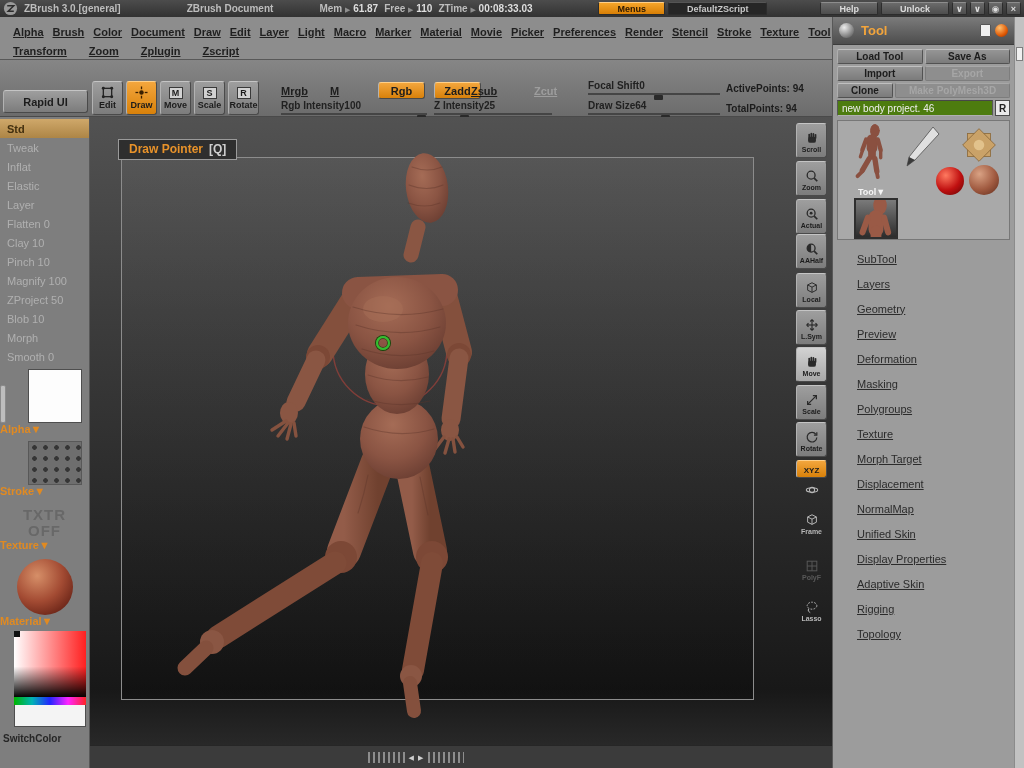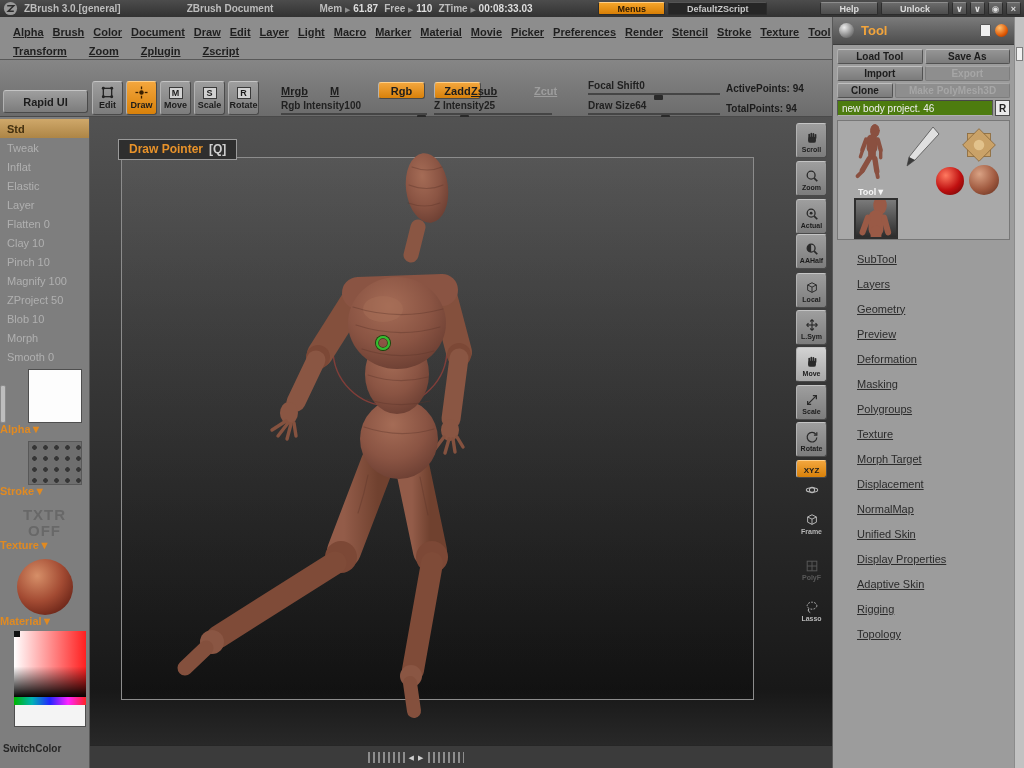--- a/index.html
+++ b/index.html
@@ -53,21 +53,21 @@
   .brush-item.active{background:linear-gradient(#cfa86a,#ad8546);color:#43300f;font-weight:bold}
   .swatch-alpha{width:54px;height:54px;background:#fdfdfd;border:1px solid #4e4e4e;margin:3px 0 0 28px;cursor:pointer}
   .olabel{color:#e08a22;font-weight:bold;font-size:11px;cursor:pointer}
   .swatch-stroke{width:54px;height:44px;margin:6px 0 0 28px;background-color:#6e6e6e;background-image:radial-gradient(#353535 2px,transparent 2.6px);background-size:11px 11px;border:1px solid #585858;cursor:pointer}
   .txtr{margin-top:10px;text-align:center;font-size:15px;font-weight:bold;color:#686868;line-height:16px;letter-spacing:1px}
   .matsphere{width:56px;height:56px;border-radius:50%;margin:8px 0 0 17px;background:radial-gradient(circle at 36% 30%,#d68f68,#a34b33 48%,#5f1d12 88%);cursor:pointer}
   .cpicker{position:relative;width:72px;height:74px;margin:4px 0 0 14px;background:linear-gradient(to bottom,rgba(0,0,0,0) 48%,#000 90%),linear-gradient(to right,#ffffff,#ff2020);cursor:crosshair}
   .cpicker .rainbow{position:absolute;left:0;bottom:0;width:100%;height:8px;background:linear-gradient(90deg,#00b400,#00b4b4,#2424ff,#ff24ff,#ff2424)}
   .cpicker .marker{position:absolute;left:0;top:0;width:6px;height:6px;background:#101010}
   .cswatch{width:72px;height:22px;margin-left:14px;background:#f4f4f4;border:1px solid #4e4e4e;border-top:none;cursor:pointer}
-  .switchlab{font-size:10px;color:#262626;margin:16px 0 0 3px;font-weight:bold}
+  .switchlab{font-size:10px;color:#262626;margin:6px 0 0 3px;font-weight:bold}
   .side-scroll{position:absolute;left:0;top:268px;width:6px;height:38px;background:#bdbdbd;border:1px solid #8a8a8a;border-radius:2px}
 
   
   .canvaswrap{width:742px;height:651px;position:relative;background:linear-gradient(180deg,#525252 0%,#3d3d3d 30%,#181818 88%,#2f2f2f 100%);overflow:hidden}
   .docframe{position:absolute;left:31px;top:40px;width:633px;height:543px;border:1px solid #8c8c8c;background:linear-gradient(180deg,rgba(130,130,130,.16),rgba(0,0,0,.28))}
   .tooltip{position:absolute;left:28px;top:22px;background:#2e2e2e;border:1px solid #9a9a9a;padding:2px 10px 3px;font-size:12px;font-weight:bold;white-space:nowrap}
   .tooltip .tl{color:#e8922a}
   .tooltip .tk{color:#cfcfcf;margin-left:6px}
   .mannequin{position:absolute;left:60px;top:10px}
   .cursor-ring{position:absolute;left:286px;top:219px;width:14px;height:14px;border:2px solid #2ec22e;border-radius:50%;box-shadow:0 0 0 1px rgba(0,70,0,.85),inset 0 0 0 1px rgba(0,70,0,.6)}

